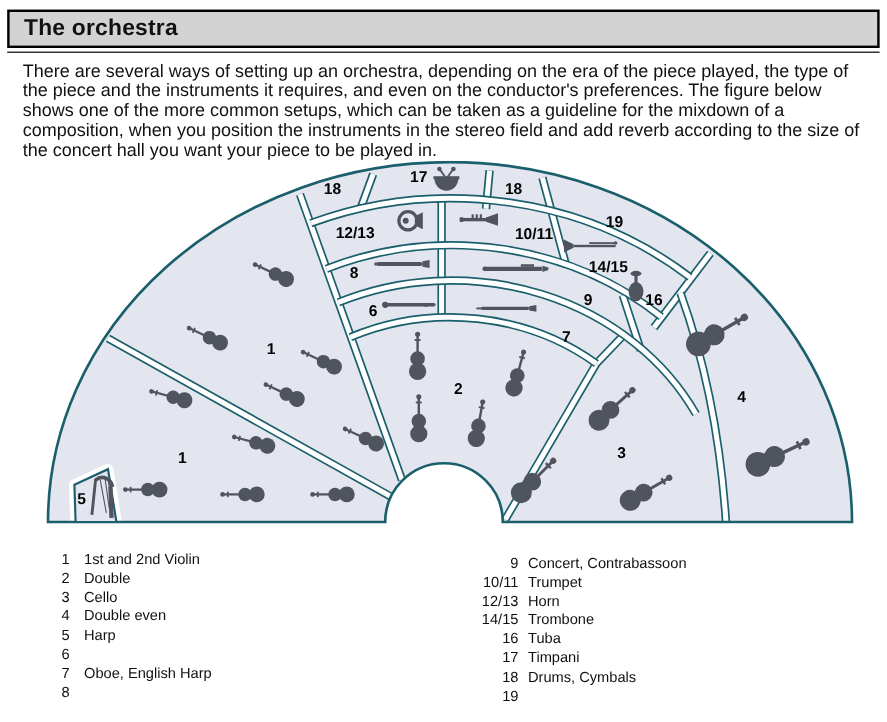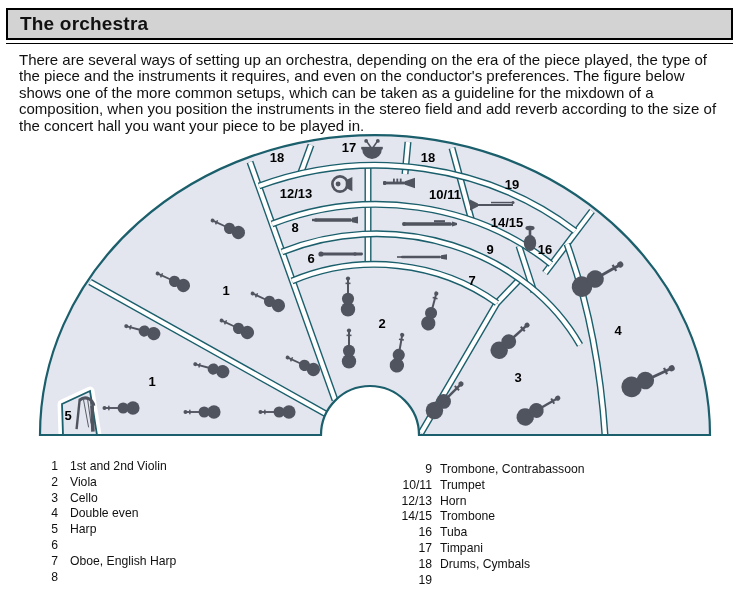--- a/index.html
+++ b/index.html
@@ -241,21 +241,21 @@
 </svg>
 
 <div class="legend">
   <div class="col-l" id="legend-left">
       <div class="lrow">
         <span class="lnum">1</span>
         <span class="llab">1st and 2nd Violin</span>
       </div>
       <div class="lrow">
         <span class="lnum">2</span>
-        <span class="llab">Viola</span>
+        <span class="llab">Double</span>
       </div>
       <div class="lrow">
         <span class="lnum">3</span>
         <span class="llab">Cello</span>
       </div>
       <div class="lrow">
         <span class="lnum">4</span>
         <span class="llab">Double even</span>
       </div>
       <div class="lrow">
@@ -269,21 +269,21 @@
         <span class="lnum">7</span>
         <span class="llab">Oboe, English Harp</span>
       </div>
       <div class="lrow">
         <span class="lnum">8</span>
       </div>
     </div>
   <div class="col-r" id="legend-right" style="position:absolute;top:3px;left:0;width:739px;">
       <div class="lrow">
         <span class="lnum">9</span>
-        <span class="llab">Trombone, Contrabassoon</span>
+        <span class="llab">Concert, Contrabassoon</span>
       </div>
       <div class="lrow">
         <span class="lnum">10/11</span>
         <span class="llab">Trumpet</span>
       </div>
       <div class="lrow">
         <span class="lnum">12/13</span>
         <span class="llab">Horn</span>
       </div>
       <div class="lrow">

